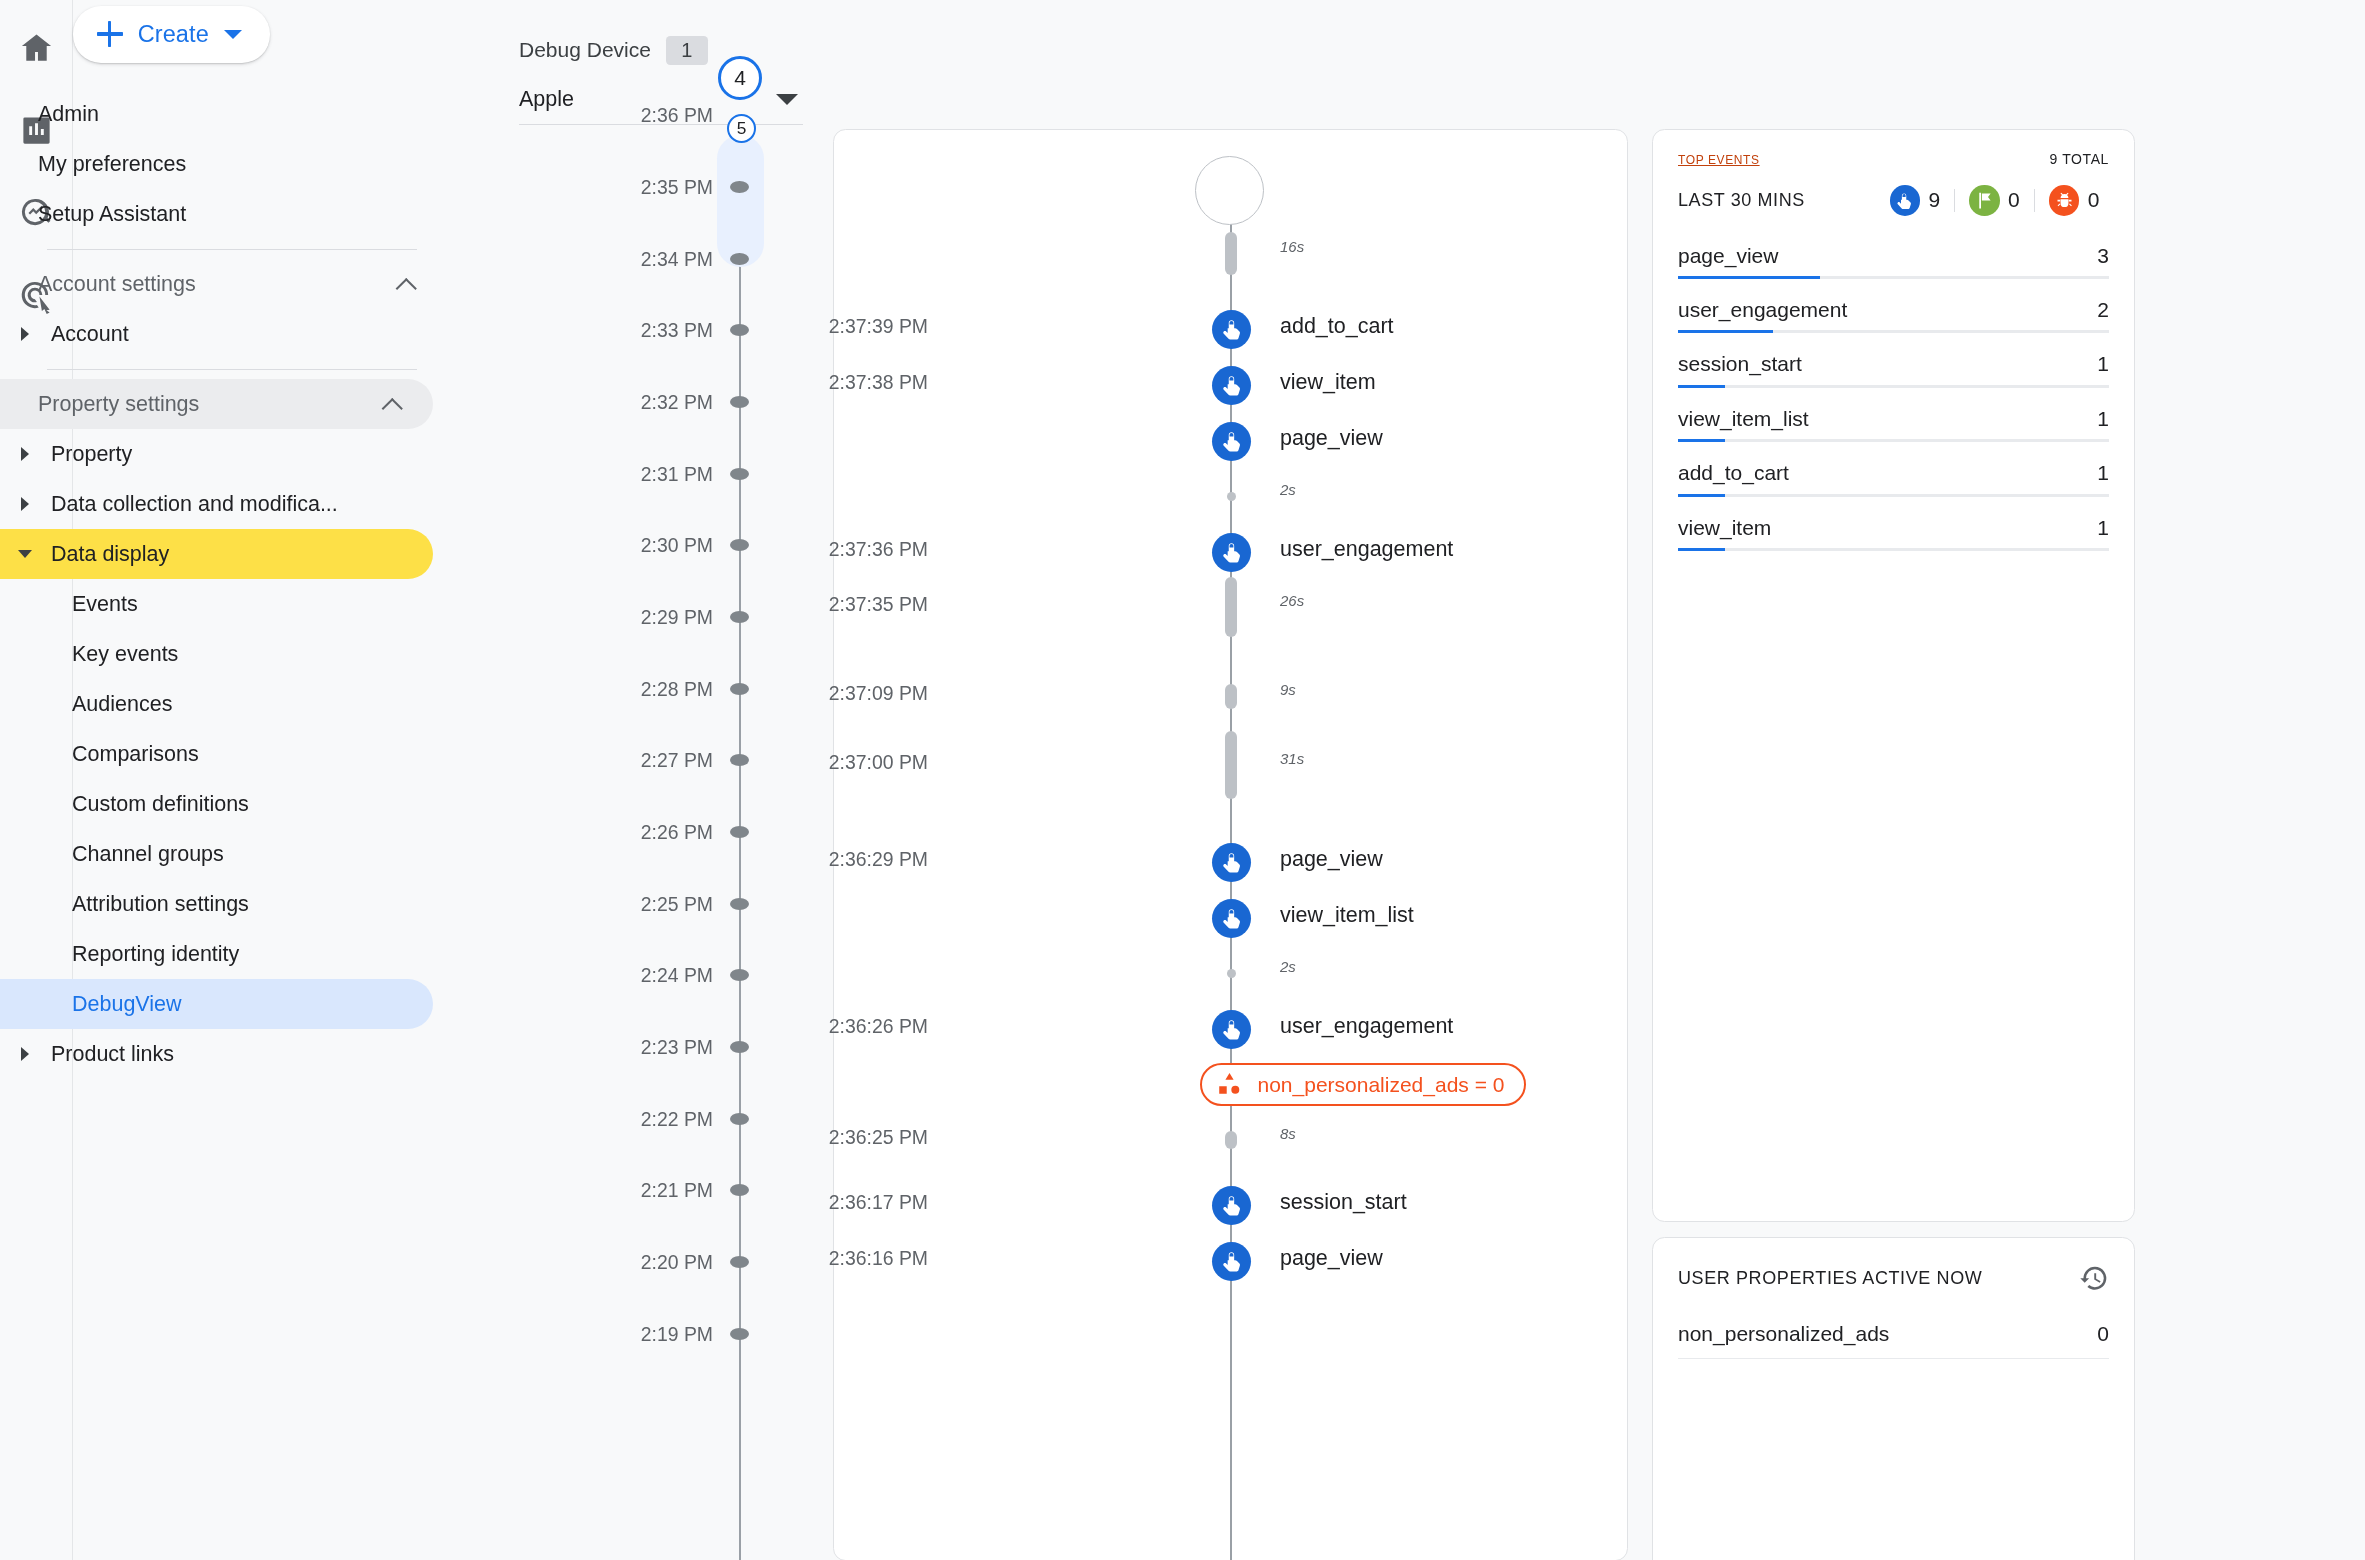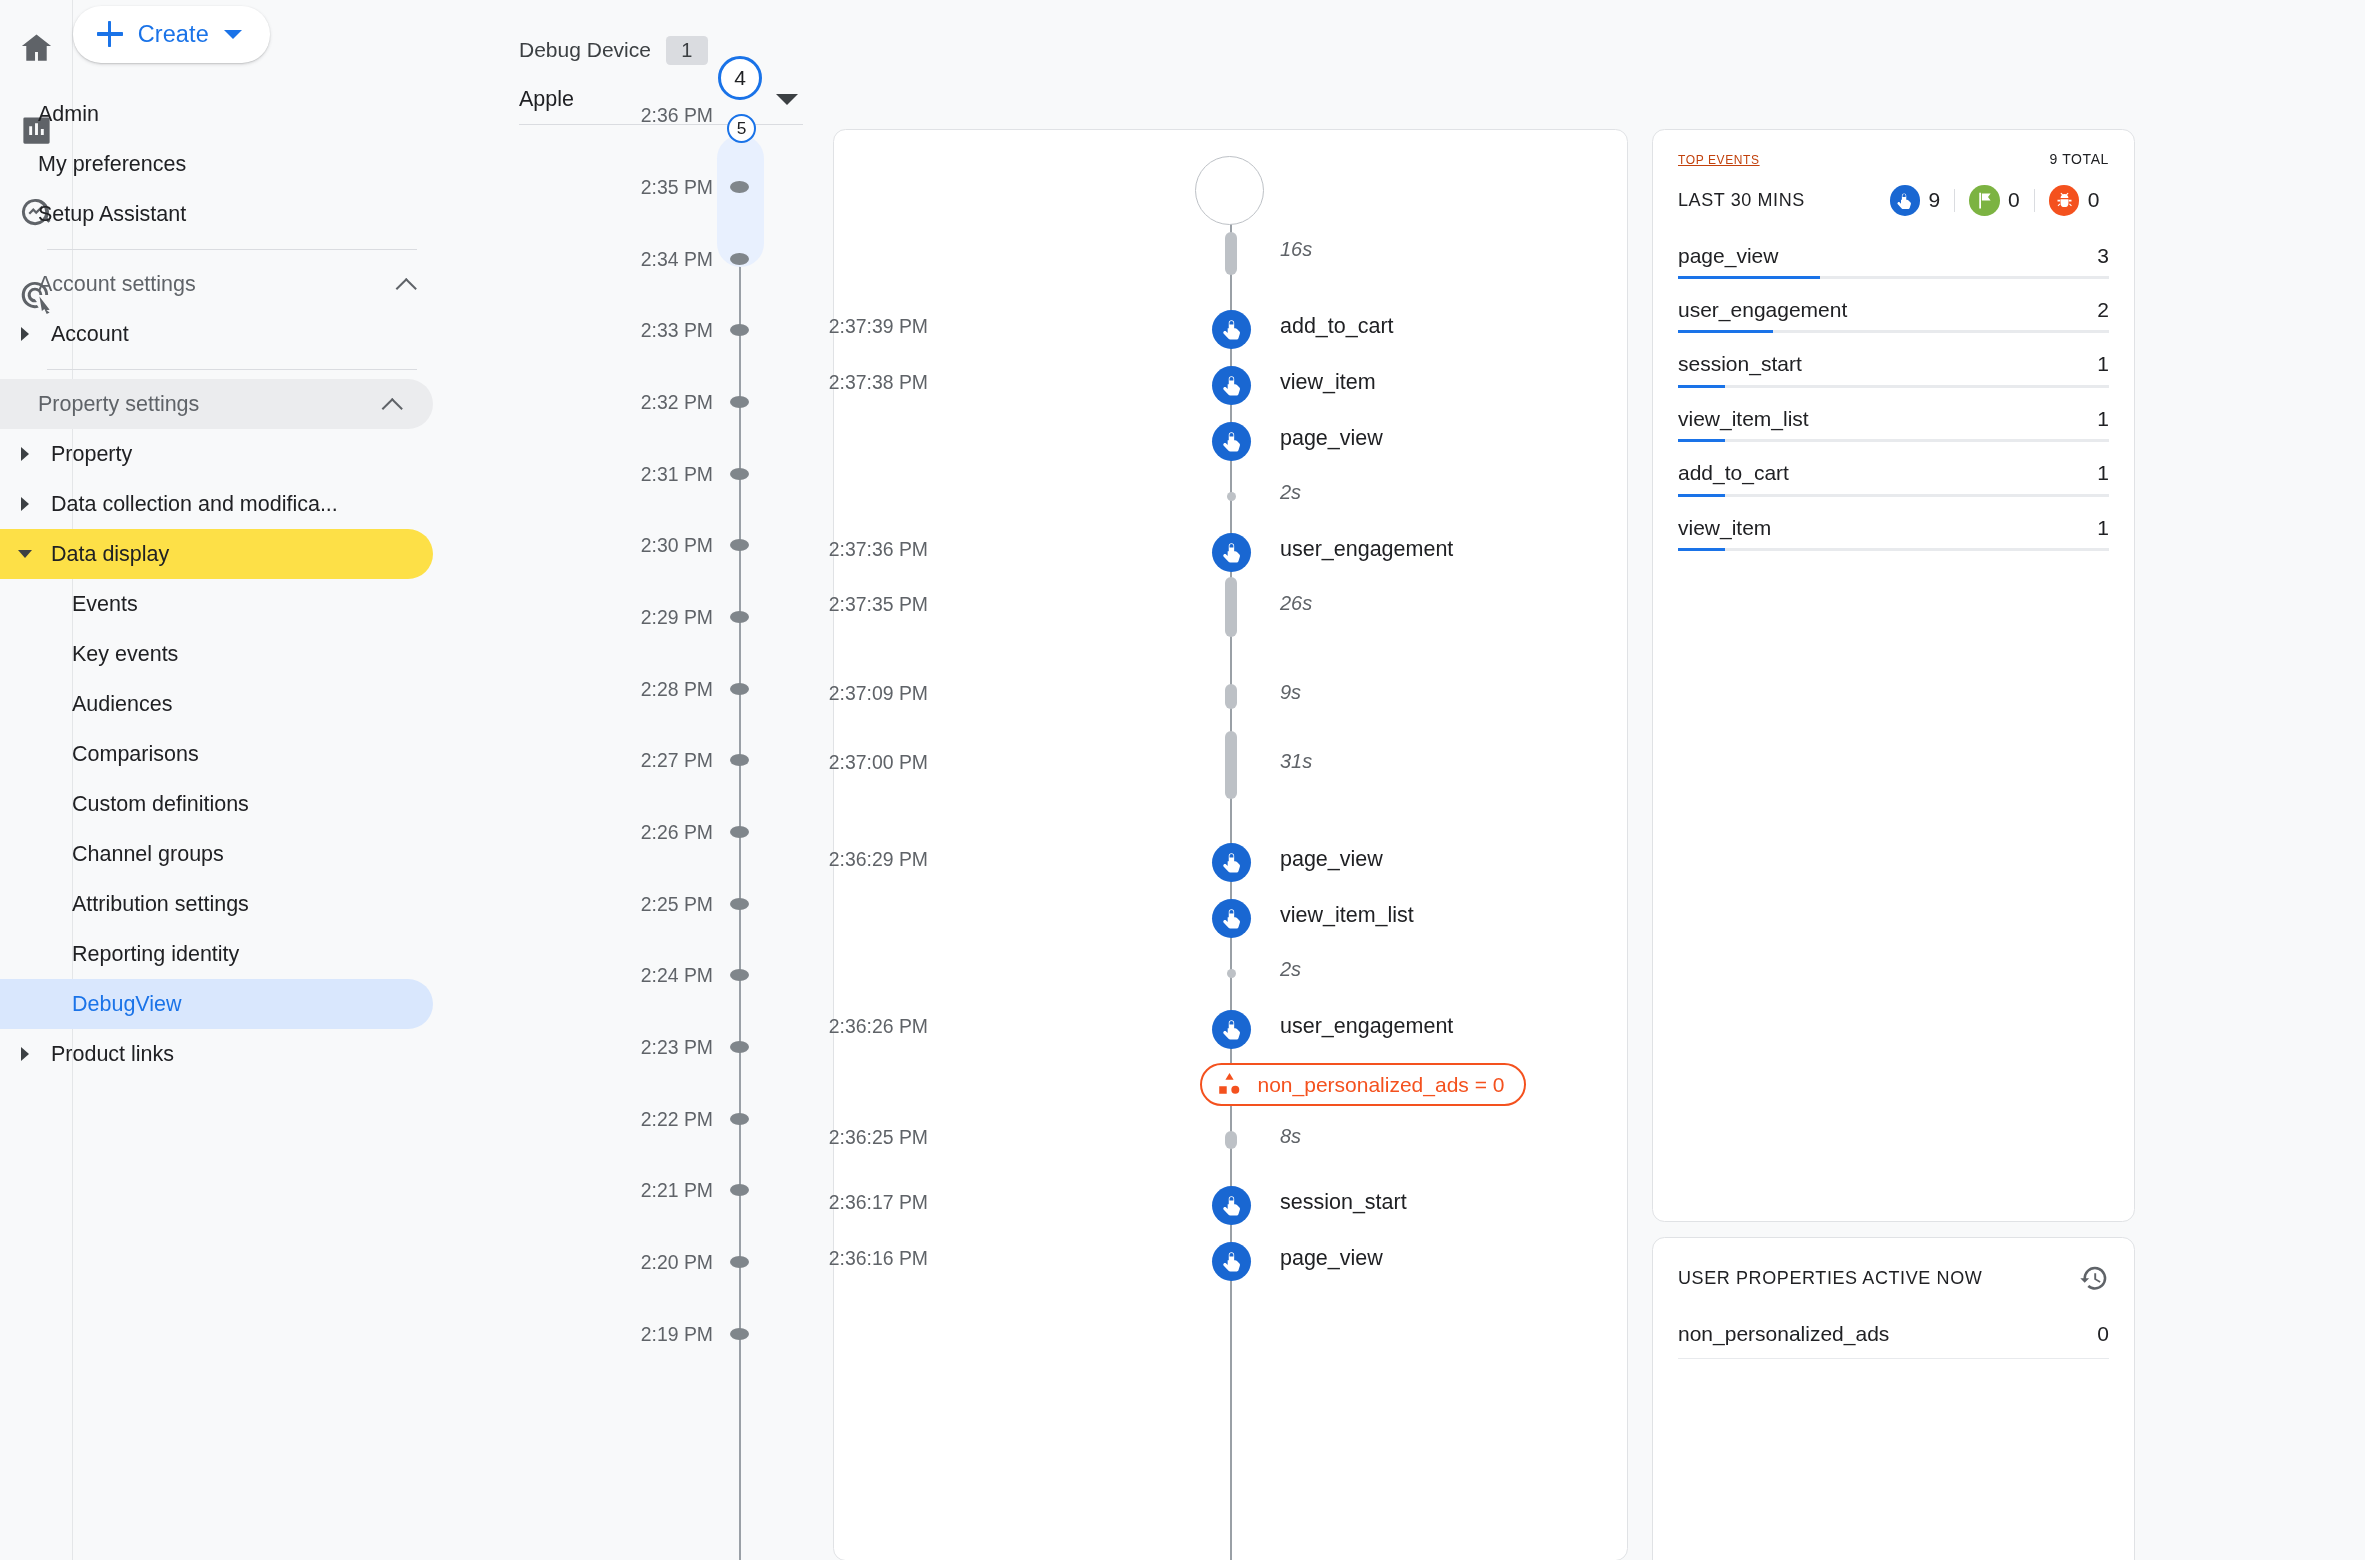--- a/index.html
+++ b/index.html
@@ -188,21 +188,21 @@
   .gap-marker .gap-bar {
     position: absolute; left: 391px;
     width: 11.8px; border-radius: 6.2px; background: #bdc1c6;
   }
   .gap-marker .gap-dot {
     position: absolute; left: 393px; top: -4.2px;
     width: 9px; height: 9px; border-radius: 50%; background: #bdc1c6;
   }
   .gap-marker .gap-label {
     position: absolute; left: 446px; top: -15.2px;
-    font-size: 20px; color: #5f6368; font-style: italic;
+    font-size: 15px; color: #5f6368; font-style: italic;
   }
   .prop-chip {
     position: absolute; left: 366px; top: -22px;
     height: 43px; padding: 0 19.4px 0 12.5px;
     border: 2.1px solid #f4511e; border-radius: 23.5px;
     background: #fff;
     display: flex; align-items: center; gap: 14px;
     cursor: pointer;
   }
   .prop-chip svg { width: 29px; height: 29px; fill: #f4511e; flex: none; }

